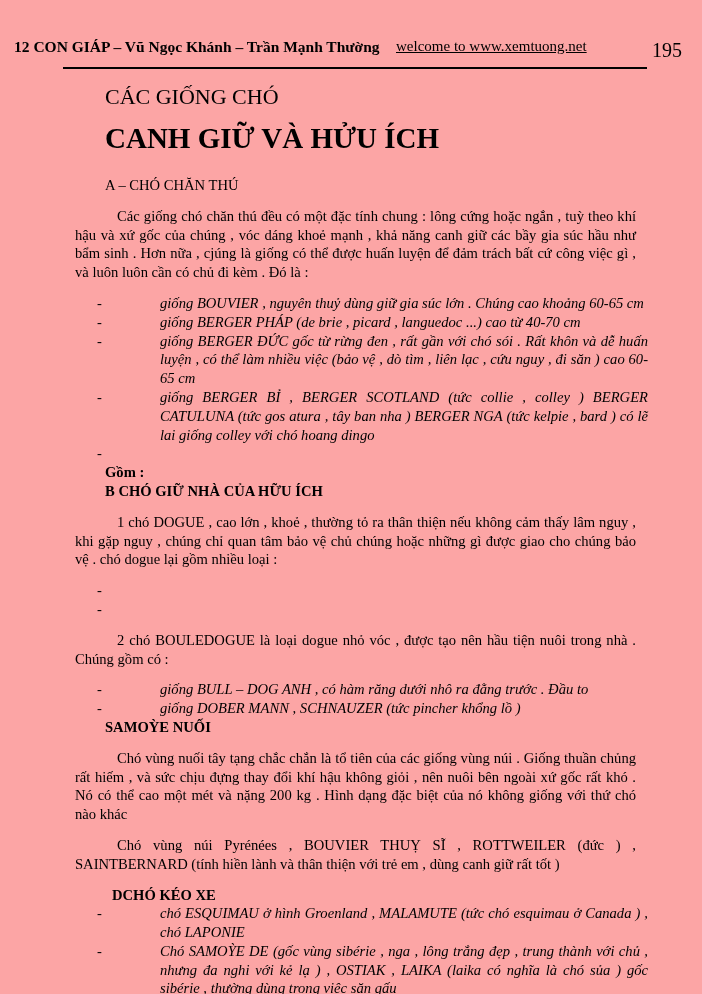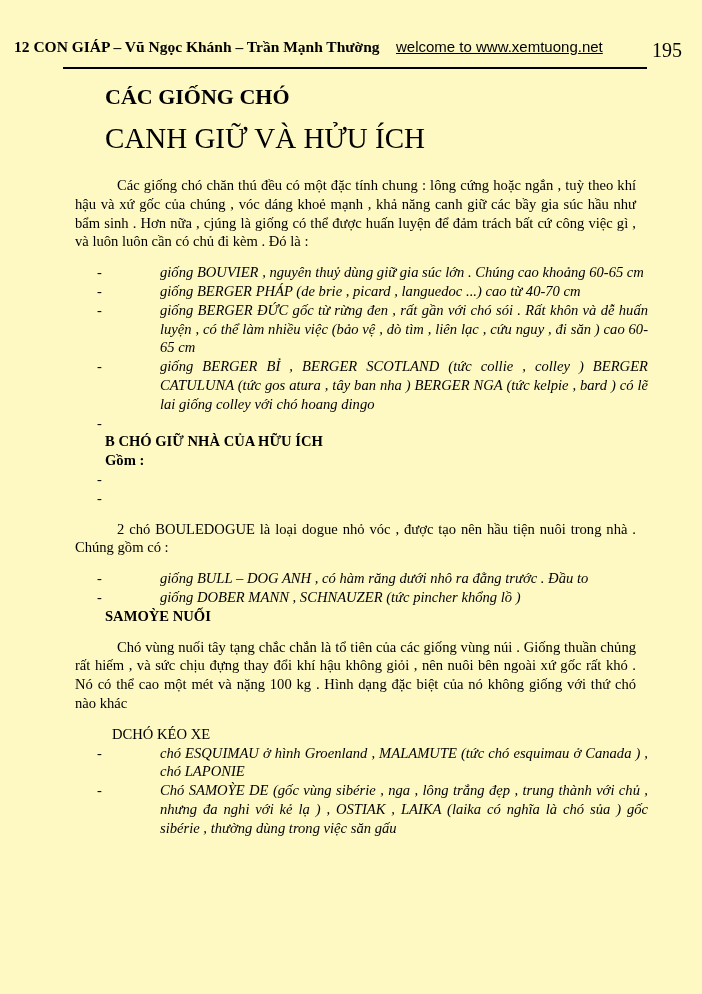--- a/index.html
+++ b/index.html
@@ -1,53 +1,53 @@
 <!DOCTYPE html>
 <html><head>
 <meta charset="utf-8">
 <style>
   html,body { margin:0; padding:0; background:#ffffff; }
   .page {
     position:relative;
     width:702px; height:994px;
-    background:#fef9c3;
+    background:#fca5a5;
     color:#000;
     font-family:"Liberation Serif","DejaVu Serif",serif;
     overflow:hidden;
   }
   
   .hdr { position:absolute; top:38px; left:0; width:702px; height:22px; }
   .hdr-book {
     position:absolute; left:14px; top:0;
     font-weight:bold; font-size:15.5px; white-space:nowrap;
   }
   .hdr-link {
     position:absolute; left:396px; top:0;
-    font-family:Liberation Sans, sans-serif;
+    font-family:Liberation Serif, serif;
     font-size:15px; text-decoration:underline; white-space:nowrap;
     color:#000; cursor:pointer;text-align:center;
   }
   .hdr-page {
     position:absolute; left:652px; top:1px;
     font-size:20px;
   }
   .hdr-rule {
     position:absolute; top:67px; left:63px; width:584px; height:2px;
     background:#000;
   }
   
   .col {
     position:absolute; left:63px; top:84px; width:585px;
     font-size:14.6px; line-height:18.8px;
   }
-  .title1 { margin:0 0 9px 42px; font-size:22px; line-height:25px; font-weight:bold; }
-  .title2 { margin:12px 0 21px 42px; font-size:29px; line-height:34px; font-weight:normal; }
+  .title1 { margin:0 0 9px 42px; font-size:22px; line-height:25px; font-weight:normal; }
+  .title2 { margin:12px 0 21px 42px; font-size:29px; line-height:34px; font-weight:bold; }
   .h-plain { margin:0 0 0 42px; }
   .h-bold  { margin:0 0 0 42px; font-weight:bold; }
-  .h-bold-d{ margin:0 0 0 49px; font-weight:normal; }
+  .h-bold-d{ margin:0 0 0 49px; font-weight:bold; }
   p.para { margin:12px; text-align:justify; text-indent:42px; }
   .li { display:flex; margin:0; }
   .li-bullet { flex:0 0 63px; margin-left:34px; }
   .li-text { flex:1 1 auto; text-align:justify;font-style:italic; }
 </style>
 </head>
 <body>
 
 <div class="page">
 
@@ -56,20 +56,21 @@
     <span class="hdr-link">welcome to www.xemtuong.net</span>
     <span class="hdr-page">195</span>
   </div>
   <div class="hdr-rule"></div>
 
   <div class="col">
 
     <div class="title1">CÁC GIỐNG CHÓ</div>
     <div class="title2">CANH GIỮ VÀ HỬU ÍCH</div>
 
+    <div class="h-plain">A – CHÓ CHĂN THÚ</div>
     <p class="para">Các giống chó chăn thú đều có một đặc tính chung : lông cứng hoặc ngắn , tuỳ theo khí hậu và xứ gốc của chúng , vóc dáng khoẻ mạnh , khả năng canh giữ các bầy gia súc hầu như bẩm sinh . Hơn nữa , cjúng là giống có thể được huấn luyện để đảm trách bất cứ công việc gì , và luôn luôn cần có chủ đi kèm . Đó là :</p>
 
     <div class="li">
       <span class="li-bullet">-</span>
       <div class="li-text">giống BOUVIER , nguyên thuỷ dùng giữ gia súc lớn . Chúng cao khoảng 60-65 cm</div>
     </div>
     <div class="li">
       <span class="li-bullet">-</span>
       <div class="li-text">giống BERGER PHÁP (de brie , picard , languedoc ...) cao từ 40-70 cm</div>
     </div>
@@ -78,43 +79,45 @@
       <div class="li-text">giống BERGER ĐỨC  gốc từ rừng đen , rất gần với chó sói . Rất khôn và dễ huấn luyện , có thể làm nhiều việc (bảo vệ , dò tìm , liên lạc , cứu nguy , đi săn ) cao 60-65 cm</div>
     </div>
     <div class="li">
       <span class="li-bullet">-</span>
       <div class="li-text">giống BERGER BỈ , BERGER SCOTLAND (tức collie , colley ) BERGER CATULUNA  (tức gos atura , tây ban nha ) BERGER  NGA (tức kelpie , bard ) có lẽ lai giống colley với chó hoang dingo</div>
     </div>
     <div class="li">
       <span class="li-bullet">-</span>
     </div>
 
+    <div class="h-bold">Gồm :</div>
     <div class="h-bold">B CHÓ GIỮ NHÀ CỦA HỮU ÍCH</div>
-    <div class="h-bold">Gồm :</div>
+    <p class="para">1 chó DOGUE , cao lớn , khoẻ , thường tỏ ra thân thiện nếu không cảm thấy lâm nguy , khi gặp nguy , chúng chỉ quan tâm bảo vệ chủ chúng hoặc những gì được giao cho chúng bảo vệ . chó dogue lại gồm nhiều loại :</p>
 
     <div class="li">
       <span class="li-bullet">-</span>
     </div>
     <div class="li">
       <span class="li-bullet">-</span>
     </div>
 
     <p class="para">2 chó BOULEDOGUE  là loại dogue nhỏ vóc , được tạo nên hầu tiện nuôi trong nhà  . Chúng gồm có :</p>
 
     <div class="li">
       <span class="li-bullet">-</span>
       <div class="li-text">giống BULL – DOG ANH , có hàm răng dưới nhô ra đằng trước . Đầu to</div>
     </div>
     <div class="li">
       <span class="li-bullet">-</span>
       <div class="li-text">giống DOBER MANN , SCHNAUZER (tức pincher khổng lồ )</div>
     </div>
 
     <div class="h-bold">SAMOỲE NUỐI</div>
-    <p class="para">Chó vùng nuối tây tạng chắc chắn là tổ tiên của các giống vùng núi . Giống thuần chủng rất hiếm , và sức chịu đựng thay đổi khí hậu không giỏi , nên nuôi bên ngoài xứ gốc rất khó . Nó có thể cao một mét và nặng 100 kg . Hình dạng đặc biệt của nó không giống với thứ chó nào khác</p>
+    <p class="para">Chó vùng nuối tây tạng chắc chắn là tổ tiên của các giống vùng núi . Giống thuần chủng rất hiếm , và sức chịu đựng thay đổi khí hậu không giỏi , nên nuôi bên ngoài xứ gốc rất khó . Nó có thể cao một mét và nặng 200 kg . Hình dạng đặc biệt của nó không giống với thứ chó nào khác</p>
+    <p class="para">Chó vùng núi Pyrénées , BOUVIER THUỴ SĨ , ROTTWEILER (đức ) , SAINTBERNARD (tính hiền lành và thân thiện với trẻ em , dùng canh giữ rất tốt )</p>
 
     <div class="h-bold-d">DCHÓ KÉO XE</div>
 
     <div class="li">
       <span class="li-bullet">-</span>
       <div class="li-text">chó ESQUIMAU ở hình Groenland , MALAMUTE (tức chó esquimau ở Canada ) , chó LAPONIE</div>
     </div>
     <div class="li">
       <span class="li-bullet">-</span>
       <div class="li-text">Chó SAMOỲE DE (gốc vùng  sibérie , nga , lông trắng đẹp , trung thành với chủ , nhưng đa nghi với kẻ lạ ) , OSTIAK , LAIKA (laika có nghĩa là chó sủa ) gốc sibérie , thường dùng trong việc săn gấu</div>

